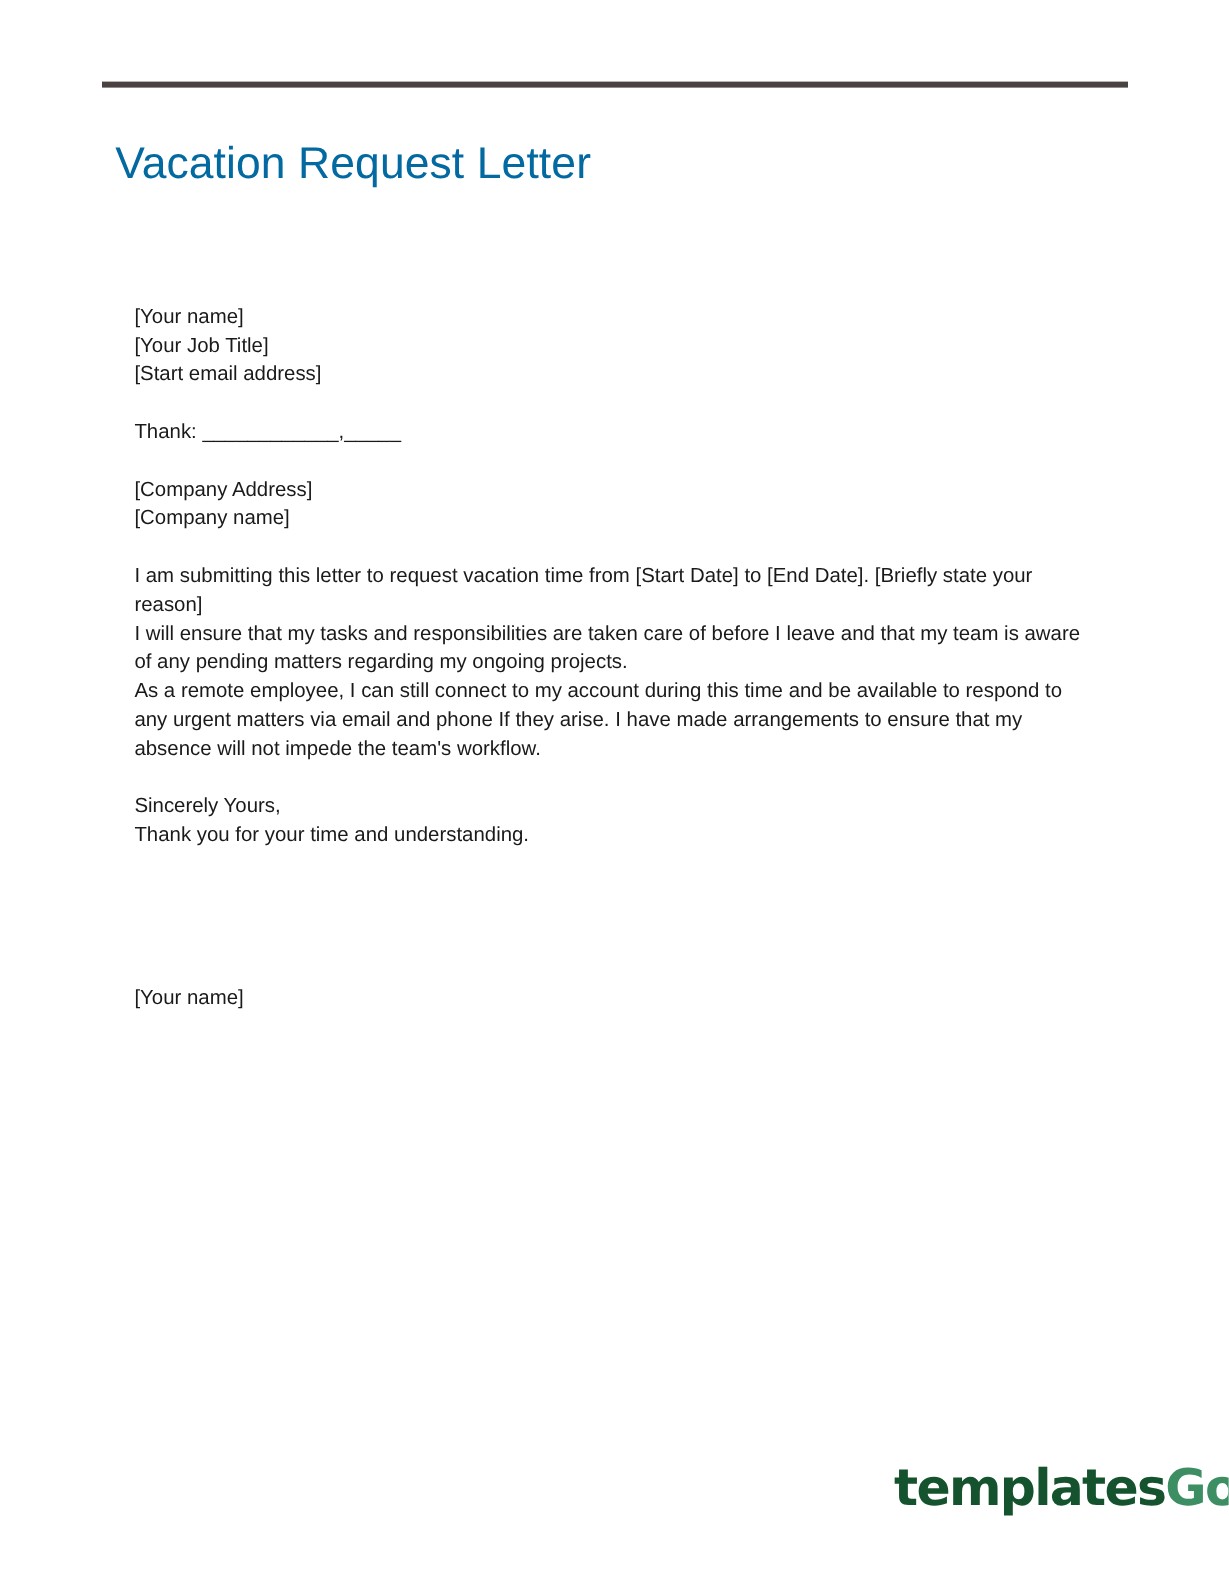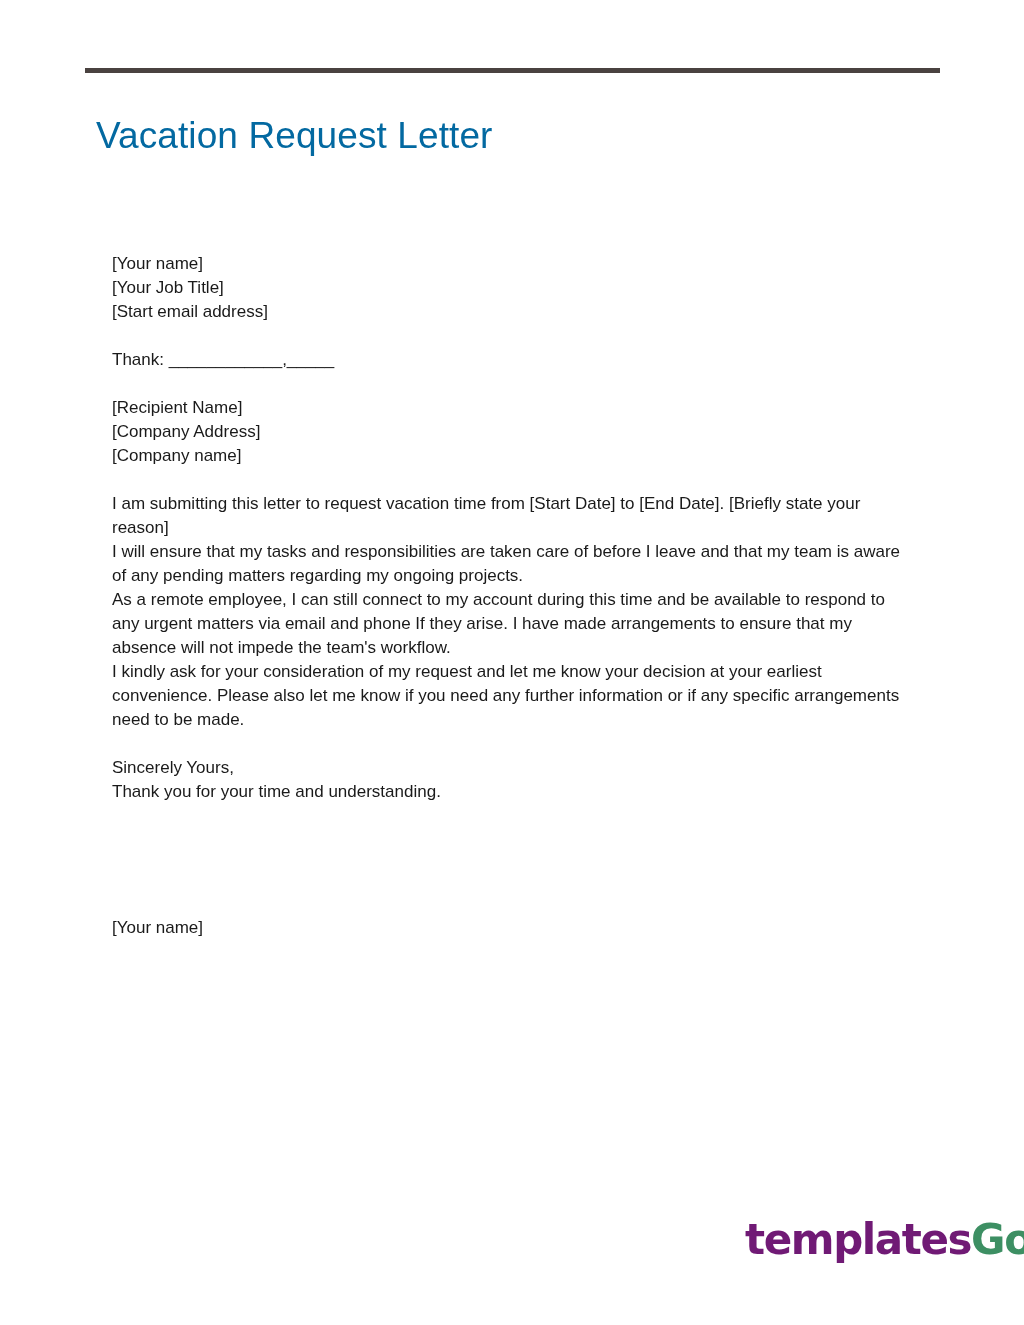--- a/index.html
+++ b/index.html
@@ -88,21 +88,21 @@
     top: 1219px;
     font-size: 42px;
     font-weight: 700;
     letter-spacing: -1.4px;
     line-height: 1;
     white-space: nowrap;
     font-family: "DejaVu Sans", sans-serif;
   }
 
   .logo .logo-templates {
-    color: #701a75;
+    color: #14532d;
   }
 
   .logo .logo-go {
     color: #3d8f63;
   }
 </style>
 </head>
 <body>
 
 <div class="page">
@@ -117,30 +117,28 @@
       <span class="line">[Your name]</span>
       <span class="line">[Your Job Title]</span>
       <span class="line">[Start email address]</span>
     </div>
 
     <div class="block">
       <span class="line">Thank: ____________,_____</span>
     </div>
 
     <div class="block">
-      <span class="line">[Recipient Name]</span>
       <span class="line">[Company Address]</span>
       <span class="line">[Company name]</span>
     </div>
 
     <div class="block">
       <span class="para">I am submitting this letter to request vacation time from [Start Date] to [End Date]. [Briefly state your reason]</span>
       <span class="para">I will ensure that my tasks and responsibilities are taken care of before I leave and that my team is aware of any pending matters regarding my ongoing projects.</span>
       <span class="para">As a remote employee, I can still connect to my account during this time and be available to respond to any urgent matters via email and phone If they arise. I have made arrangements to ensure that my absence will not impede the team's workflow.</span>
-      <span class="para">I kindly ask for your consideration of my request and let me know your decision at your earliest convenience. Please also let me know if you need any further information or if any specific arrangements need to be made.</span>
     </div>
 
     <div class="block">
       <span class="line">Sincerely Yours,</span>
       <span class="line">Thank you for your time and understanding.</span>
     </div>
 
     <div class="sign-gap"></div>
 
     <div class="block" style="margin-top:0;">

